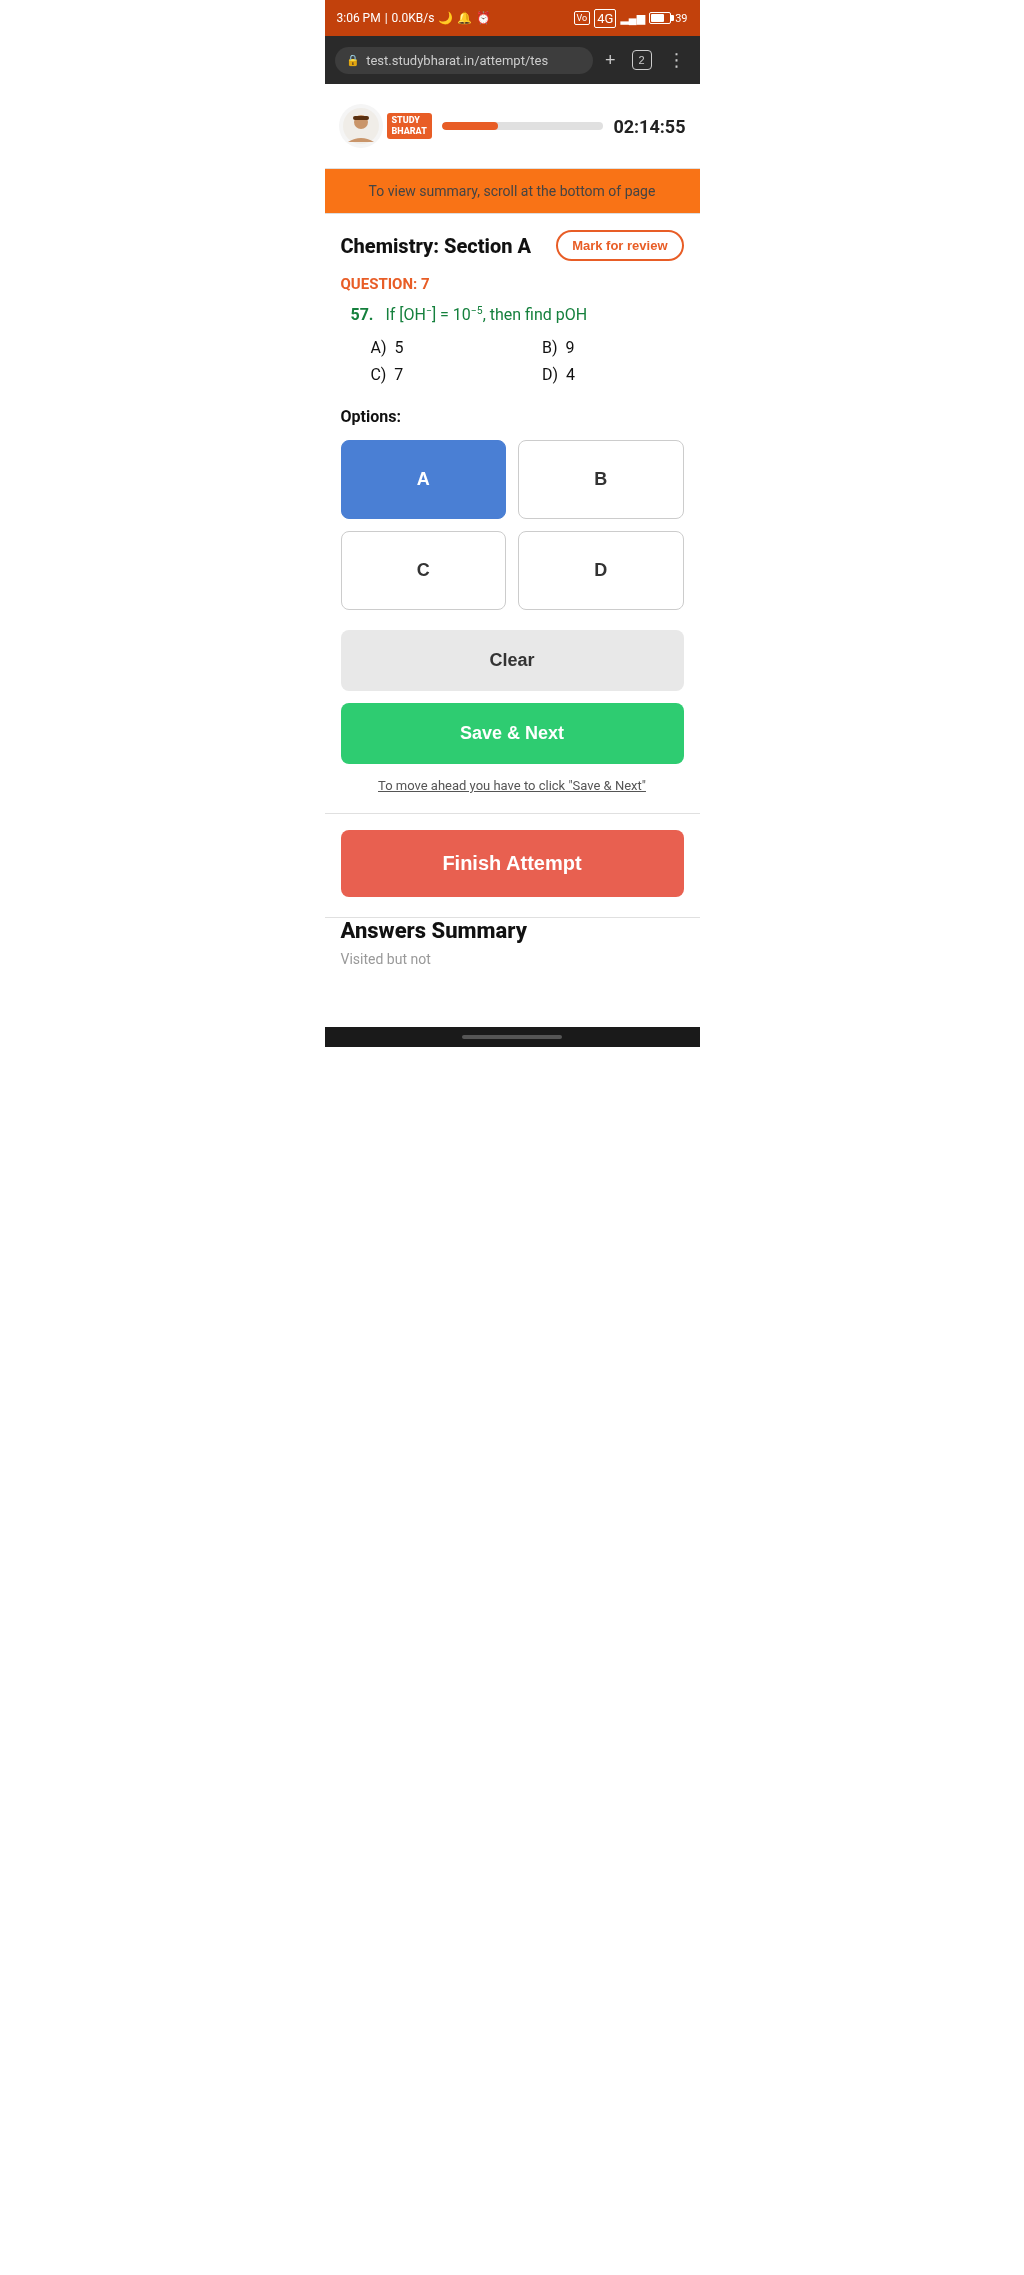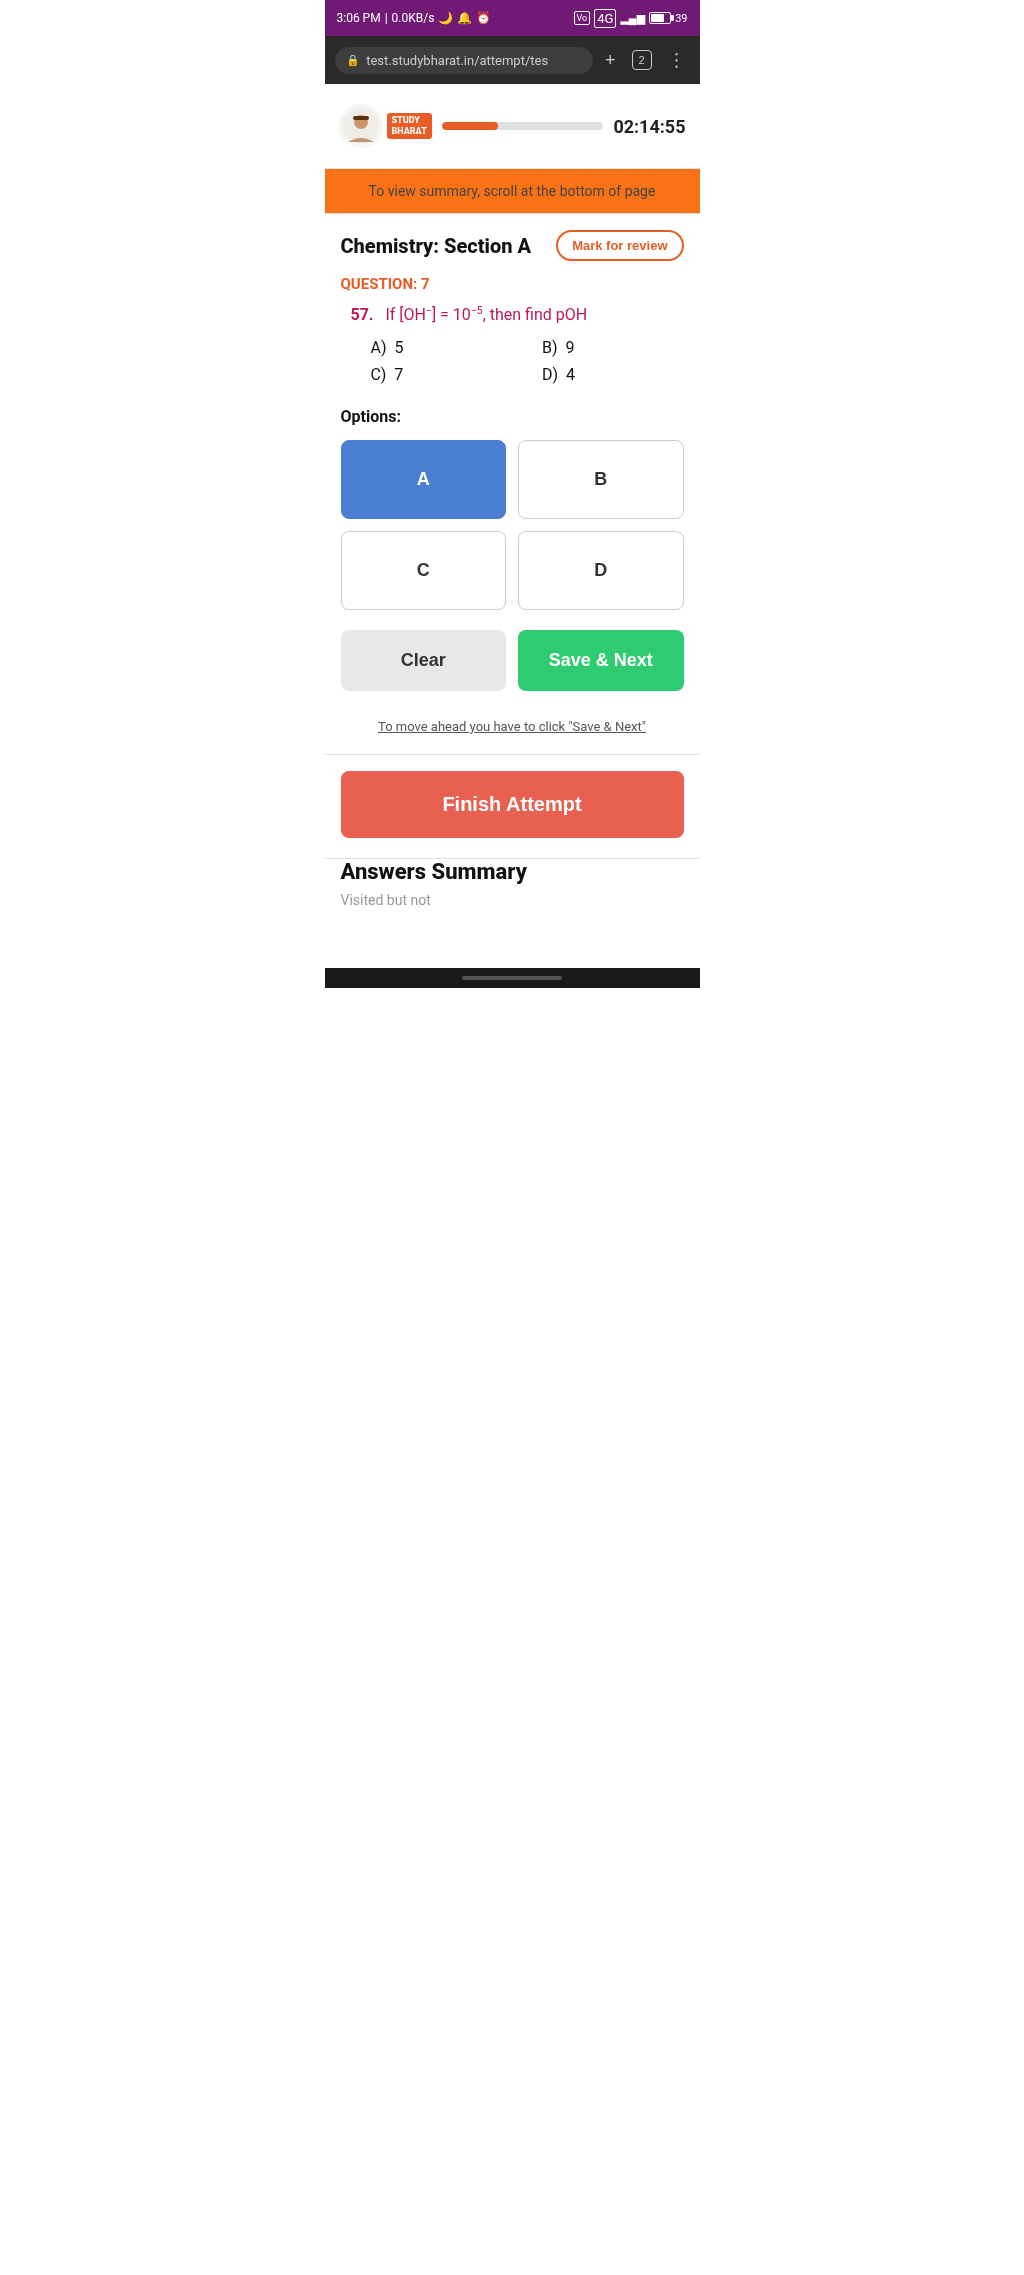--- a/index.html
+++ b/index.html
@@ -7,21 +7,21 @@
     body {
       font-family: -apple-system, BlinkMacSystemFont, 'Segoe UI', Roboto, sans-serif;
       background: #fff;
       width: 375px;
       margin: 0 auto;
       overflow-x: hidden;
     }
 
     
     .status-bar {
-      background: #701a75;
+      background: #c2410c;
       color: #fff;
       display: flex;
       justify-content: space-between;
       align-items: center;
       padding: 6px 12px;
       font-size: 12px;
       height: 36px;
     }
     .status-left { display: flex; align-items: center; gap: 4px; }
     .status-right { display: flex; align-items: center; gap: 4px; font-size: 11px; }
@@ -201,21 +201,21 @@
 
     
     .question-label {
       color: #e85d26;
       font-size: 15px;
       font-weight: 700;
       margin-bottom: 10px;
     }
     .question-content {
       font-size: 16px;
-      color: #be185d;
+      color: #15803d;
       line-height: 1.5;
       margin-left: 10px;
       margin-bottom: 8px;
     }
     .question-number {
       font-weight: 700;
     }
     .options-grid-q {
       display: grid;
       grid-template-columns: 1fr 1fr;
@@ -256,23 +256,23 @@
     }
     .option-btn.selected {
       background: #4a7fd4;
       border-color: #4a7fd4;
       color: #fff;
     }
 
     
     .action-buttons {
       display: grid;
-      grid-template-columns: 1fr 1fr;
+      grid-template-columns: 1fr;
       gap: 12px;
-      margin-bottom: 28px;
+      margin-bottom: 14px;
     }
     .clear-btn {
       background: #e8e8e8;
       border: none;
       border-radius: 8px;
       padding: 20px;
       font-size: 18px;
       font-weight: 600;
       color: #333;
       cursor: pointer;

